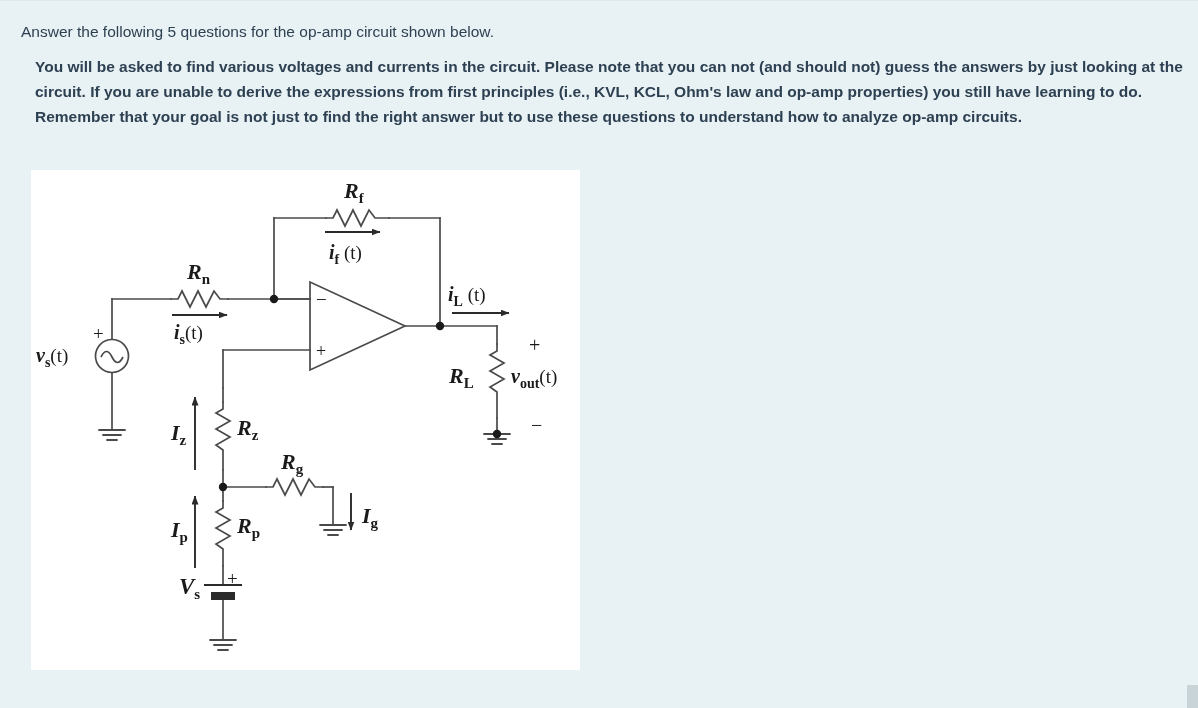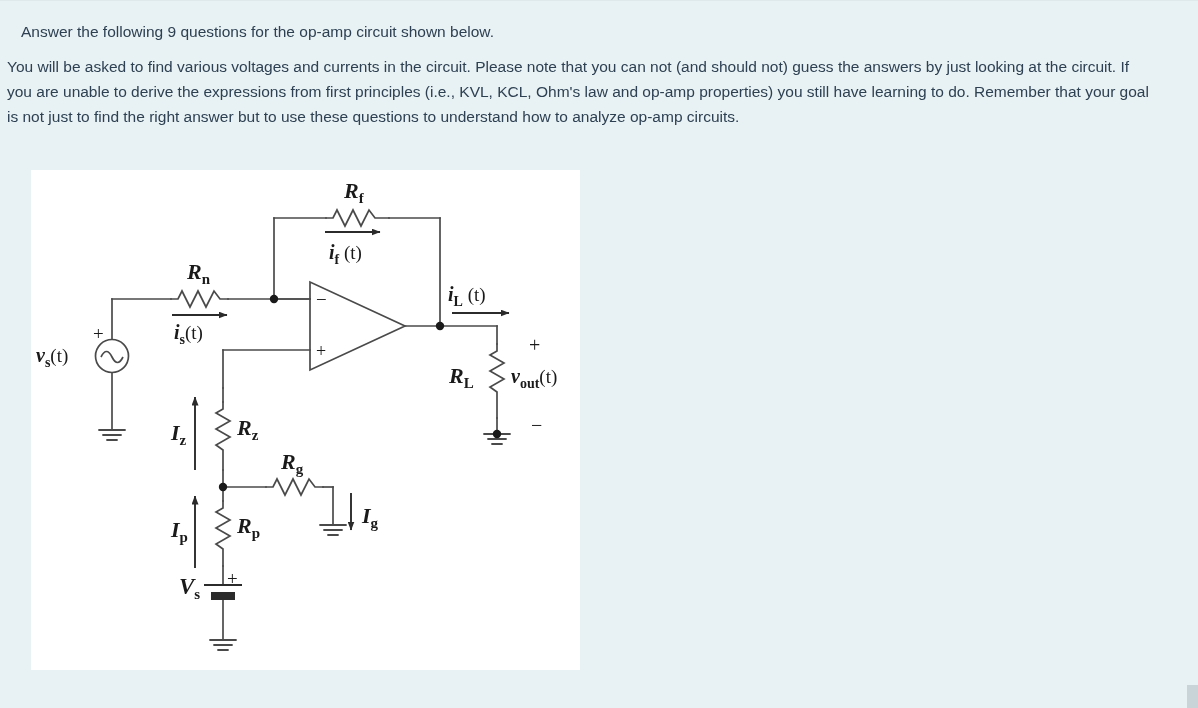--- a/index.html
+++ b/index.html
@@ -34,23 +34,24 @@
     font-family: "Liberation Sans", sans-serif;
   }
   #intro-line {
     position: absolute;
     left: 21px;
     top: 19px;
     width: 1140px;
   }
   #body-para {
     position: absolute;
-    left: 7px;
+    left: 35px;
     top: 54px;
     width: 1148px;
+    font-weight: bold;
   }
   #figure-panel {
     position: absolute;
     left: 31px;
     top: 170px;
     width: 549px;
     height: 500px;
     background: #ffffff;
   }
   #circuit-svg {
@@ -67,21 +68,21 @@
     background: #c8d4d8;
   }
 </style>
 </head>
 <body>
 
 <div id="top-rule"></div>
 
 <div id="content">
 
-  <p class="para" id="intro-line">Answer the following 9 questions for the op-amp circuit shown below.</p>
+  <p class="para" id="intro-line">Answer the following 5 questions for the op-amp circuit shown below.</p>
 
   <p class="para" id="body-para">You will be asked to find various voltages and currents in the circuit.  Please note that you can not (and should not) guess the answers by just looking at the circuit.  If you are unable to derive the expressions from first principles (i.e., KVL, KCL, Ohm's law and op-amp properties) you still have learning to do. Remember that your goal is not just to find the right answer but to use these questions to understand how to analyze op-amp circuits.</p>
 
   <div id="figure-panel">
     <svg id="circuit-svg" viewBox="0 0 549 500" xmlns="http://www.w3.org/2000/svg">
       <defs>
         <marker id="arrowhead" markerWidth="9" markerHeight="7" refX="8.5" refY="3.5" orient="auto" markerUnits="userSpaceOnUse">
           <polygon points="0 0, 9 3.5, 0 7" fill="#2b2b2b"></polygon>
         </marker>
       </defs>

